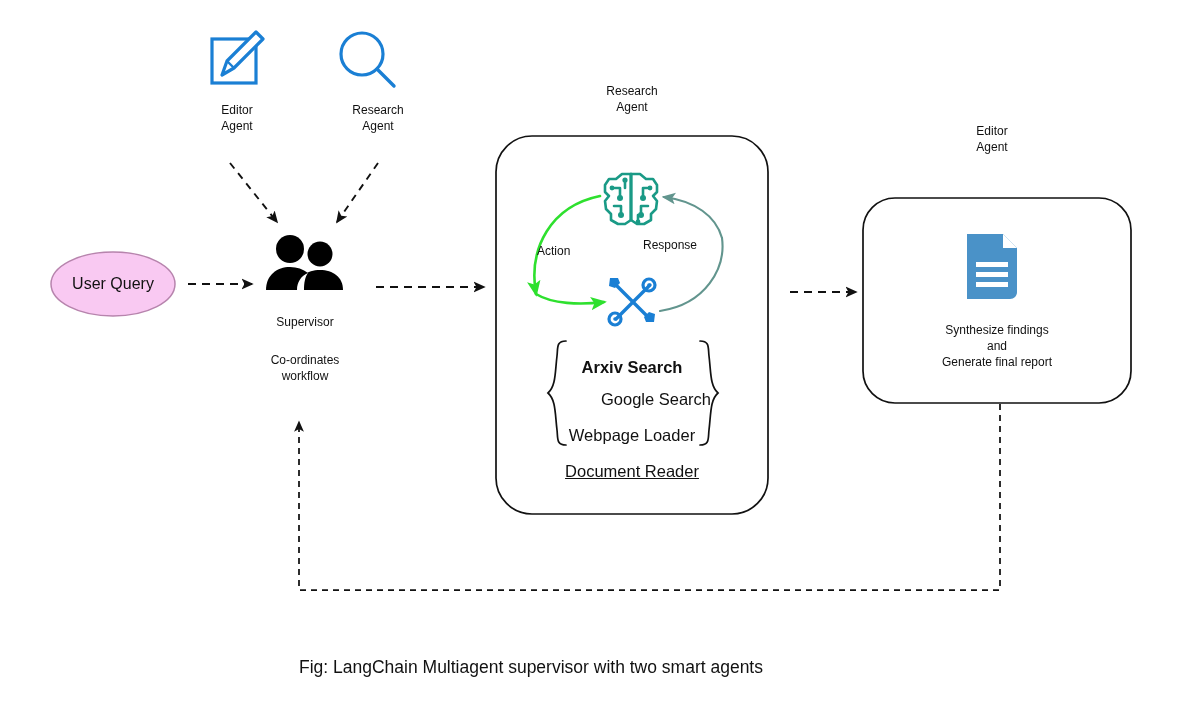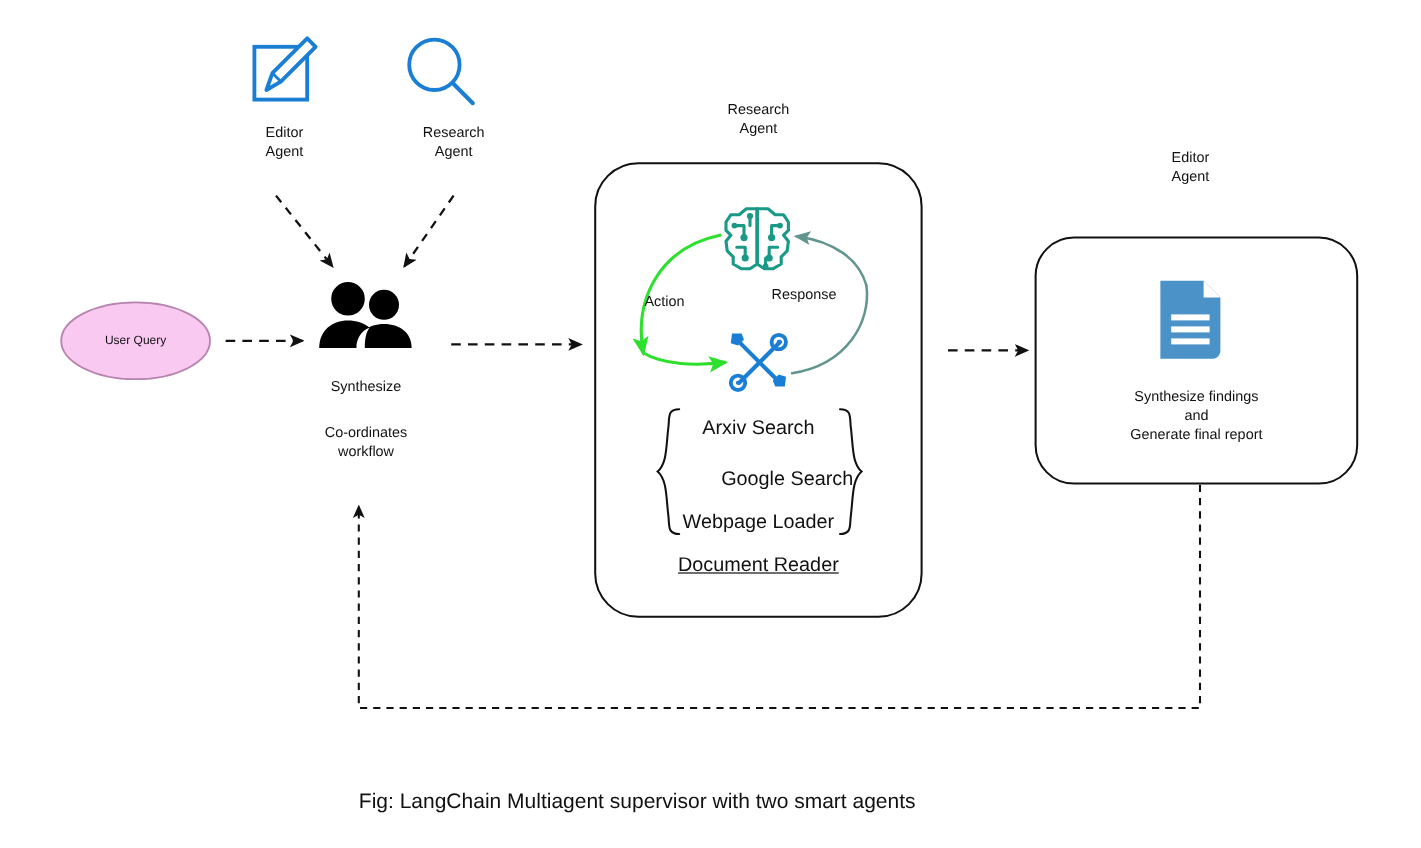--- a/index.html
+++ b/index.html
@@ -45,21 +45,21 @@
     white-space: nowrap;
   }
   .icon-box {
     position: absolute;
   }
   .oval-text {
     position: absolute;
     display: flex;
     align-items: center;
     justify-content: center;
-    font-size: 10px;
+    font-size: 16px;
     color: #111111;
   }
   .tool-item {
     position: absolute;
     width: 240px;
     text-align: center;
     font-size: 16.5px;
     color: #111111;
   }
 </style>
@@ -194,33 +194,33 @@
   </div>
 
   <div class="lbl lbl-16" style="left:177px; top:103px; width:120px;">Editor
 Agent</div>
 
   <div class="lbl lbl-16" style="left:318px; top:103px; width:120px;">Research
 Agent</div>
 
   <div class="oval-text" style="left:53px; top:272px; width:120px; height:24px;">User Query</div>
 
-  <div class="lbl lbl-16" style="left:245px; top:315px; width:120px;">Synthesize</div>
+  <div class="lbl lbl-16" style="left:245px; top:315px; width:120px;">Supervisor</div>
 
   <div class="lbl lbl-16" style="left:238px; top:353px; width:134px;">Co-ordinates
 workflow</div>
 
   <div class="lbl lbl-16" style="left:572px; top:84px; width:120px;">Research
 Agent</div>
 
   <div class="lbl lbl-16" style="left:537px; top:244px; width:54px; text-align:left;">Action</div>
 
   <div class="lbl lbl-16" style="left:643px; top:238px; width:90px; text-align:left;">Response</div>
 
-  <div class="tool-item" style="left:512px; top:348px;">Arxiv Search</div>
+  <div class="tool-item" style="left:512px; top:358px;font-weight:bold;">Arxiv Search</div>
   <div class="tool-item" style="left:536px; top:390px;">Google Search</div>
   <div class="tool-item" style="left:512px; top:426px;">Webpage Loader</div>
   <div class="tool-item" style="left:512px; top:462px;text-decoration:underline;">Document Reader</div>
 
   <div class="lbl lbl-16" style="left:932px; top:124px; width:120px;">Editor
 Agent</div>
 
   <div class="lbl lbl-16" style="left:877px; top:323px; width:240px;text-align:center;">Synthesize findings
 and
 Generate final report</div>

